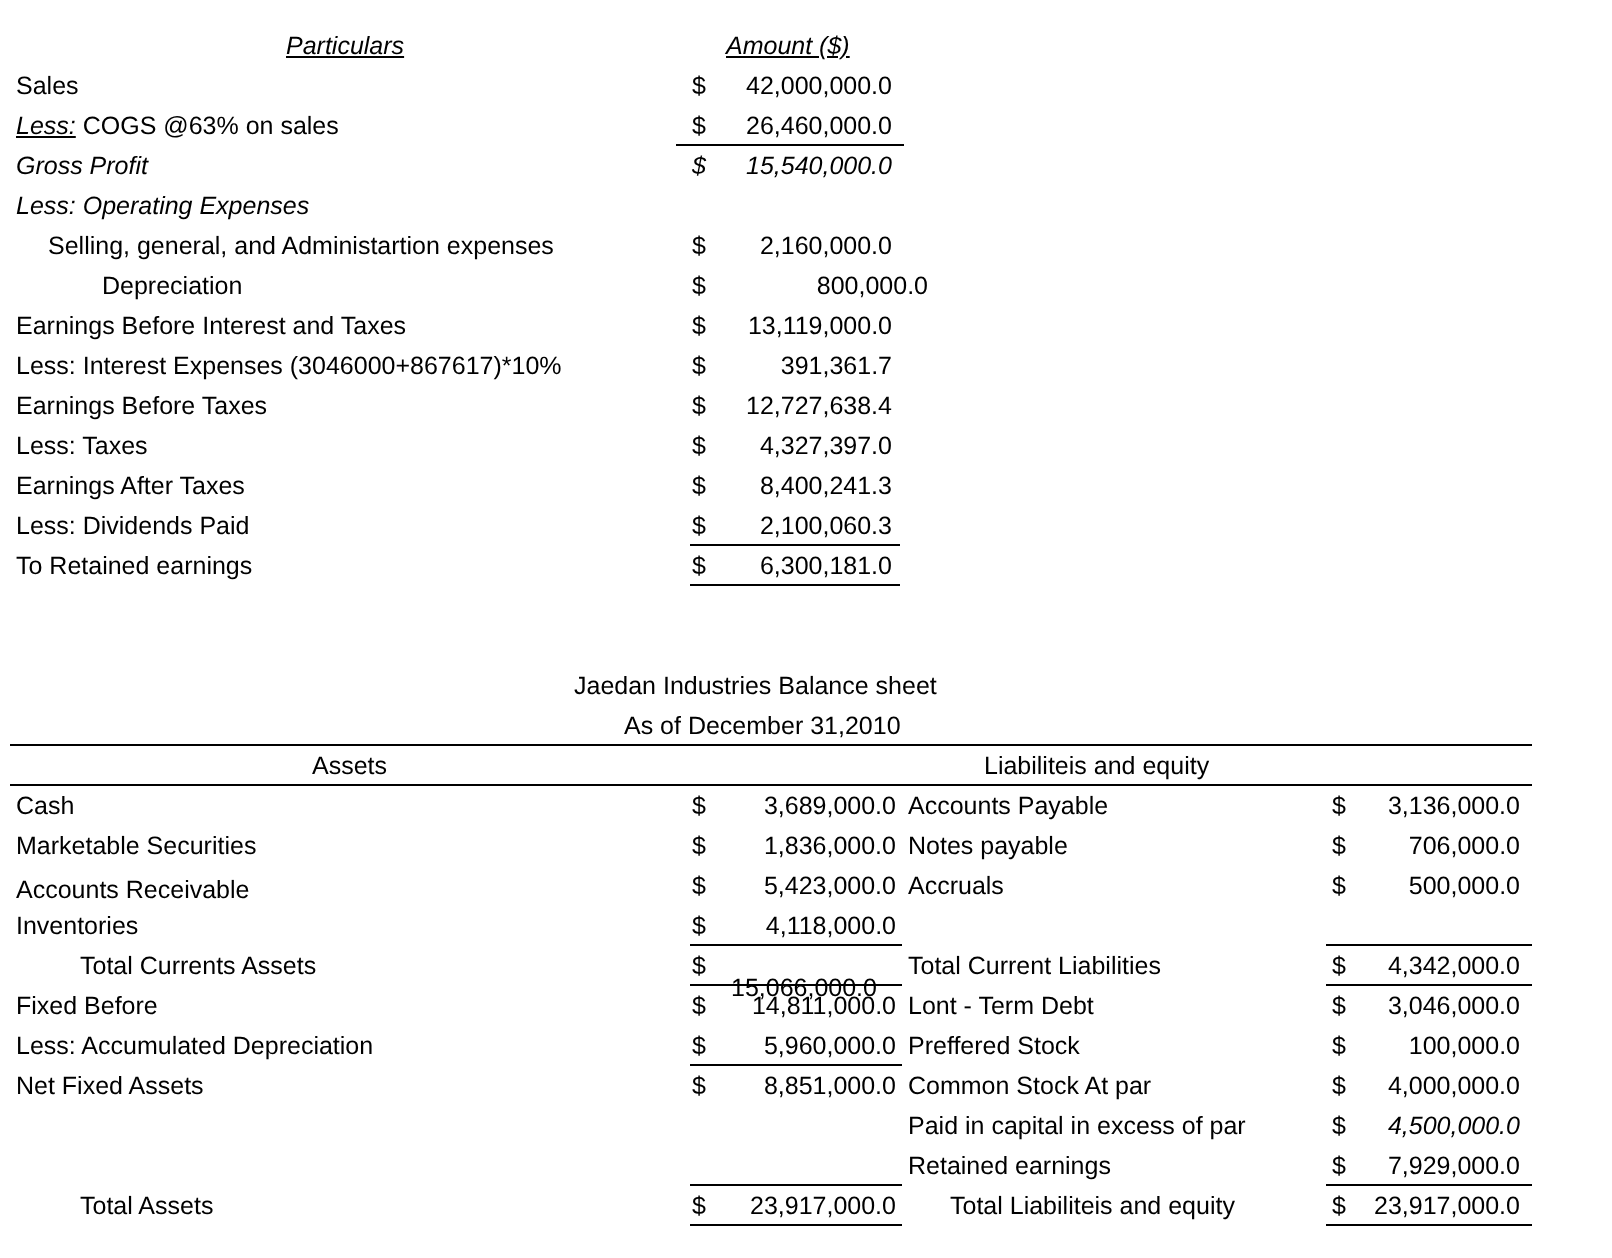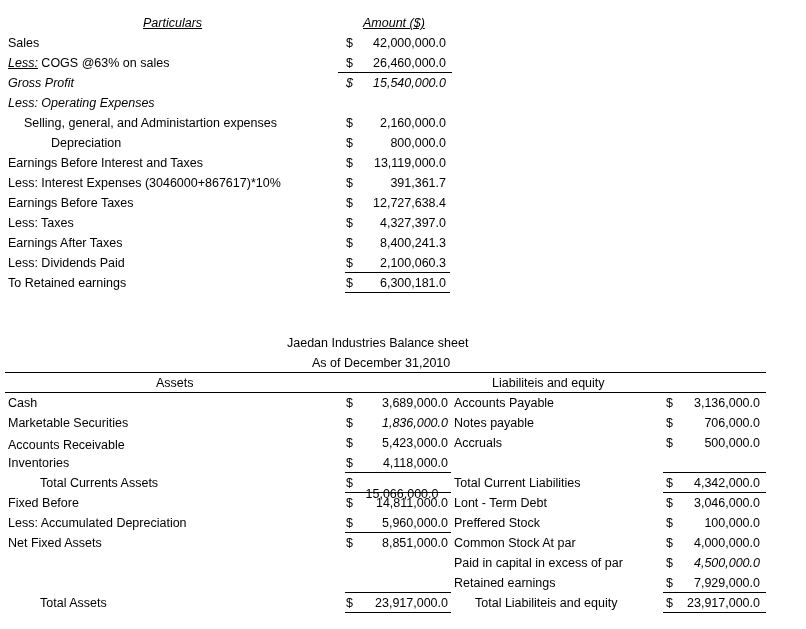--- a/index.html
+++ b/index.html
@@ -33,21 +33,21 @@
   <div class="abs num b i" style="left:358px; top:73px; width:88px;">15,540,000.0</div>
 
   <div class="abs b i" style="left:8px; top:93px;">Less: Operating Expenses</div>
 
   <div class="abs" style="left:24px; top:113px;">Selling, general, and Administartion expenses</div>
   <div class="abs" style="left:346px; top:113px;">$</div>
   <div class="abs num" style="left:358px; top:113px; width:88px;">2,160,000.0</div>
 
   <div class="abs" style="left:24px; top:133px;margin-left:27px;">Depreciation</div>
   <div class="abs" style="left:346px; top:133px;">$</div>
-  <div class="abs num" style="left:358px; top:133px; width:88px;">800,000.0</div>
+  <div class="abs num" style="left:376px; top:133px; width:88px;">800,000.0</div>
 
   <div class="abs b" style="left:8px; top:153px;">Earnings Before Interest and Taxes</div>
   <div class="abs b" style="left:346px; top:153px;">$</div>
   <div class="abs num b" style="left:358px; top:153px; width:88px;">13,119,000.0</div>
 
   <div class="abs" style="left:8px; top:173px;"><span class="b">Less:</span><span> Interest Expenses (3046000+867617)*10%</span></div>
   <div class="abs" style="left:346px; top:173px;">$</div>
   <div class="abs num" style="left:358px; top:173px; width:88px;">391,361.7</div>
 
   <div class="abs b" style="left:8px; top:193px;">Earnings Before Taxes</div>
@@ -81,21 +81,21 @@
   <div class="abs b" style="left:156px; top:373px;">Assets</div>
   <div class="abs b" style="left:492px; top:373px;">Liabiliteis and equity</div>
   <div class="hline" style="left:5px; top:392px; width:761px;"></div>
 
   <div class="abs" style="left:8px; top:393px;">Cash</div>
   <div class="abs" style="left:346px; top:393px;">$</div>
   <div class="abs num" style="left:356px; top:393px; width:92px;">3,689,000.0</div>
 
   <div class="abs" style="left:8px; top:413px;">Marketable Securities</div>
   <div class="abs" style="left:346px; top:413px;">$</div>
-  <div class="abs num" style="left:356px; top:413px; width:92px;font-style:italic;">1,836,000.0</div>
+  <div class="abs num" style="left:356px; top:413px; width:92px;">1,836,000.0</div>
 
   <div class="abs" style="left:8px; top:435px;">Accounts Receivable</div>
   <div class="abs" style="left:346px; top:433px;">$</div>
   <div class="abs num" style="left:356px; top:433px; width:92px;">5,423,000.0</div>
 
   <div class="abs" style="left:8px; top:453px;">Inventories</div>
   <div class="abs" style="left:346px; top:453px;">$</div>
   <div class="abs num" style="left:356px; top:453px; width:92px;">4,118,000.0</div>
   <div class="hline" style="left:345px; top:472px; width:106px;"></div>
 

